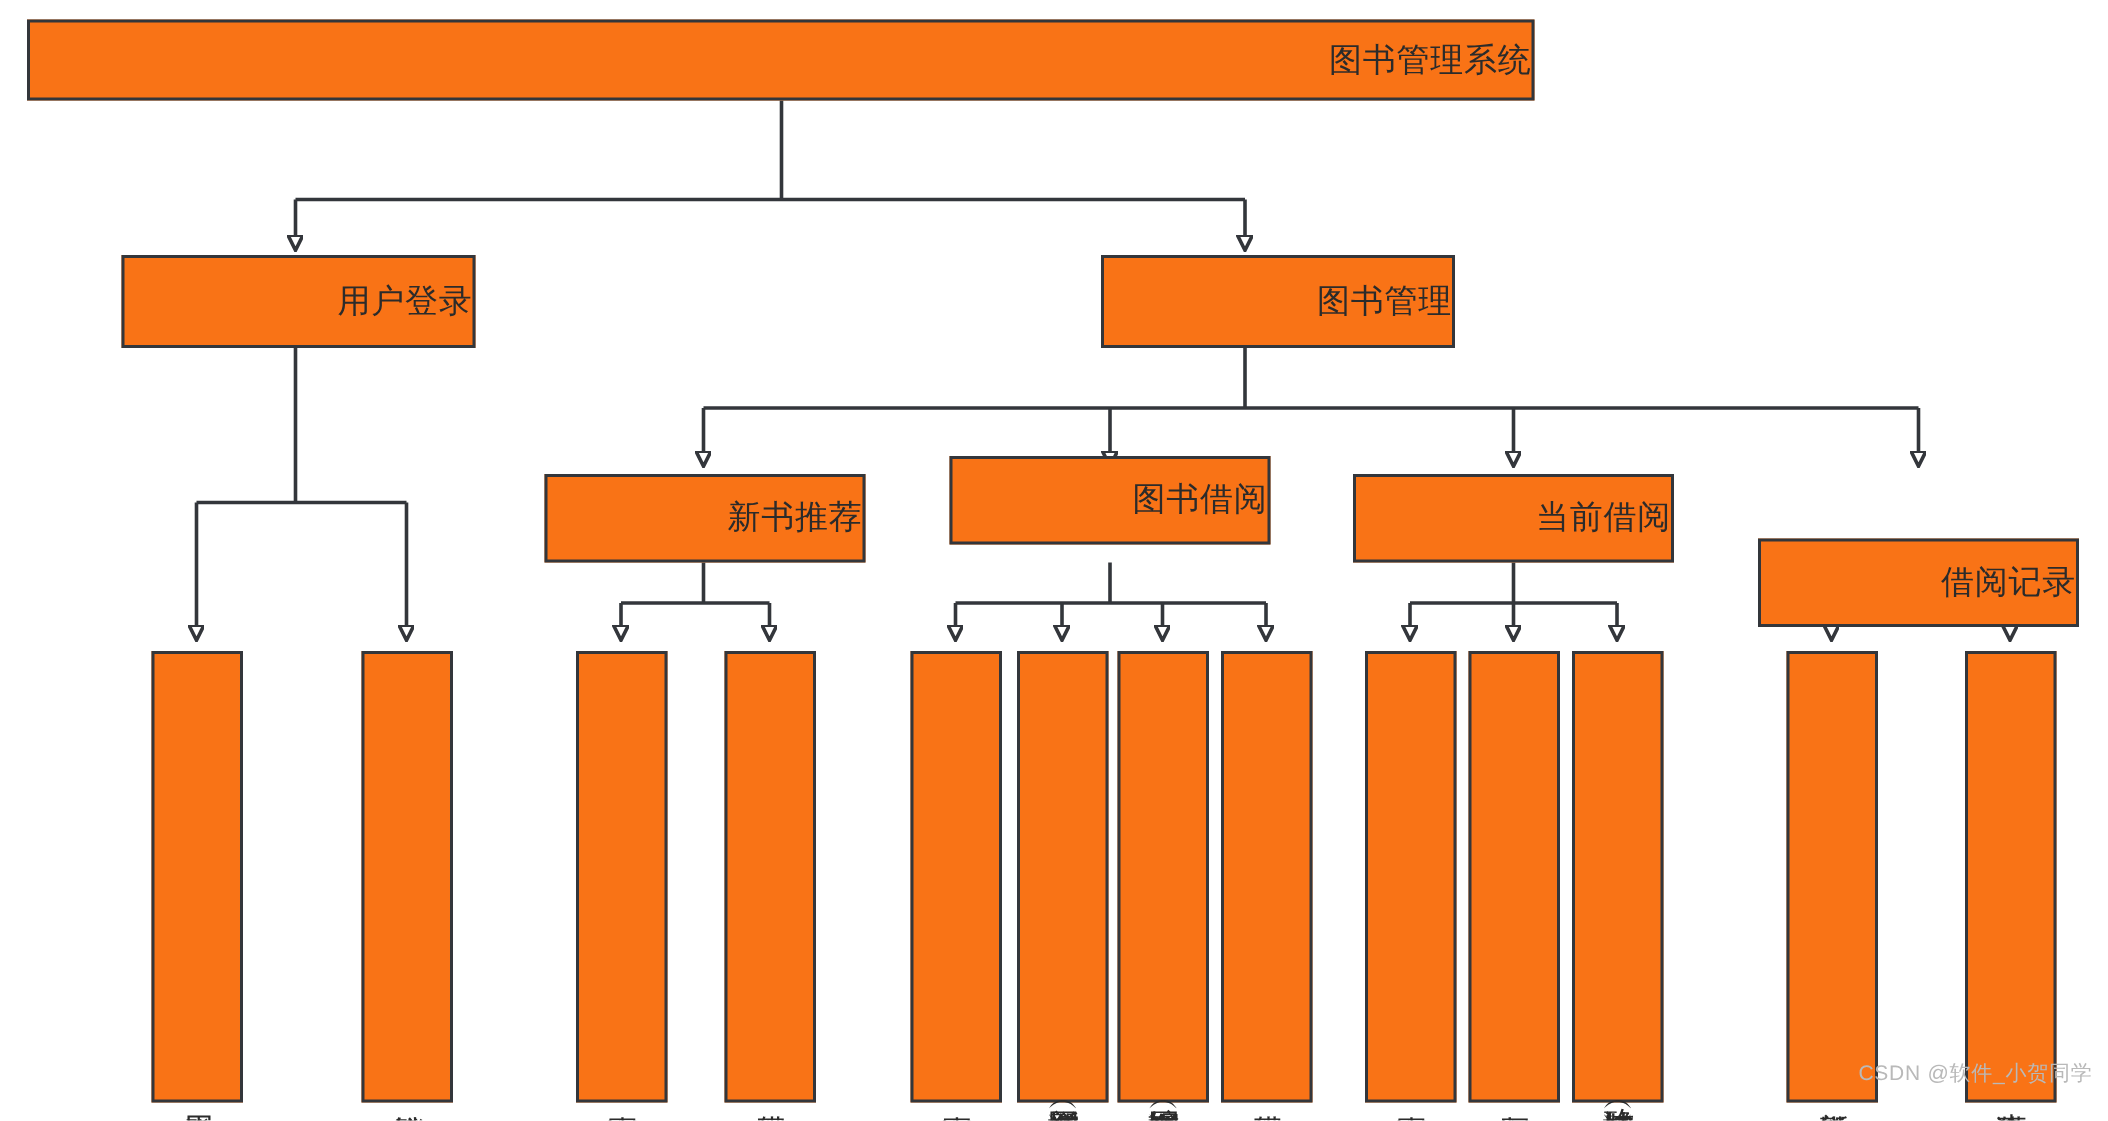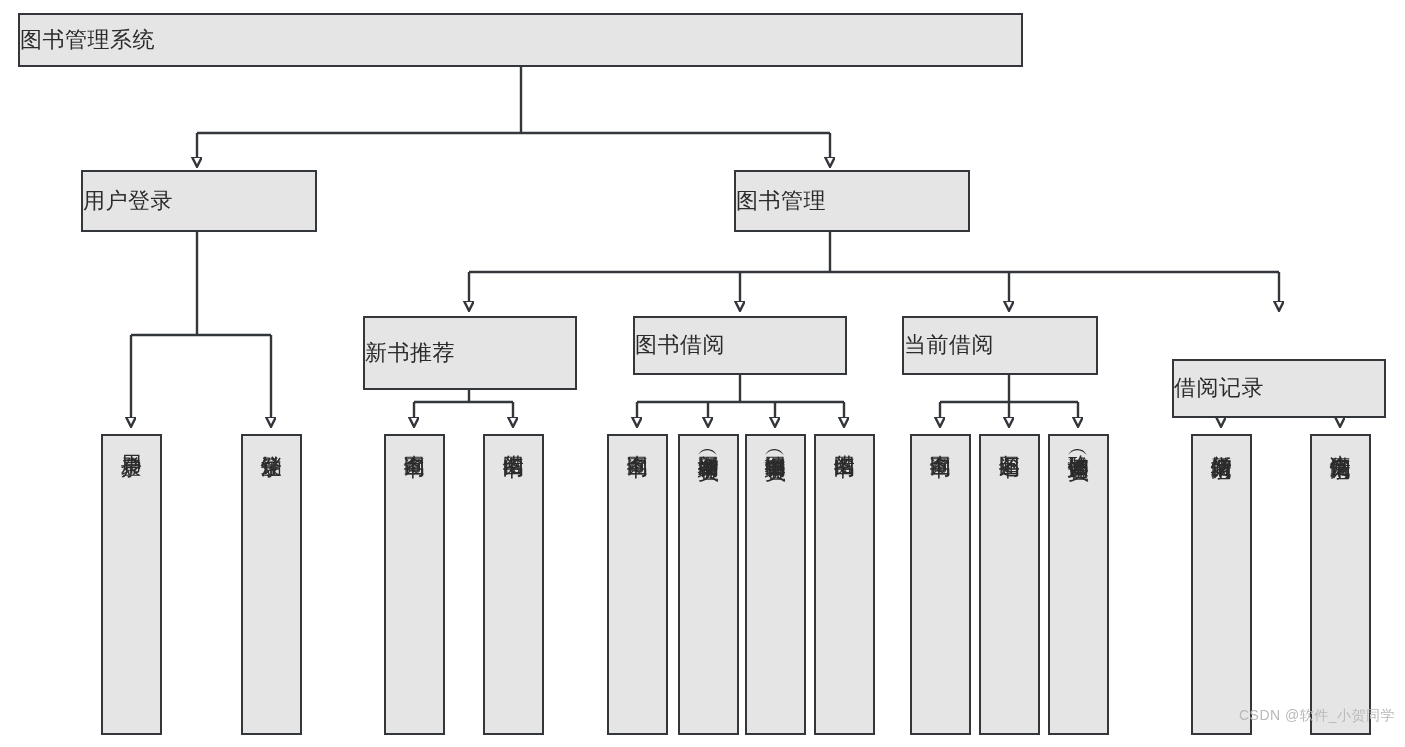--- a/index.html
+++ b/index.html
@@ -14,24 +14,24 @@
     position: relative;
     width: 1405px;
     height: 747px;
     background: #ffffff;
     overflow: hidden;
   }
   .node {
     position: absolute;
     box-sizing: border-box;
     border: 2px solid #33363b;
-    background: #e5e5e5;
+    background: #f97316;
     display: flex;
     align-items: center;
-    justify-content: flex-start;
+    justify-content: flex-end;
     color: #2b2b2b;
     line-height: 1.02;
   }
   .node.horiz {
     font-size: 22px;
     letter-spacing: 0.5px;
   }
   .node.vert {
     writing-mode: vertical-rl;
     text-orientation: upright;
@@ -130,27 +130,27 @@
     <span class="lbl">图书管理系统</span>
   </div>
 
   <div class="node horiz" style="left:81px; top:170px; width:236px; height:62px;">
     <span class="lbl">用户登录</span>
   </div>
   <div class="node horiz" style="left:734px; top:170px; width:236px; height:62px;">
     <span class="lbl">图书管理</span>
   </div>
 
-  <div class="node horiz" style="left:363px; top:316px; width:214px; height:74px;">
+  <div class="node horiz" style="left:363px; top:316px; width:214px; height:59px;">
     <span class="lbl">新书推荐</span>
   </div>
-  <div class="node horiz" style="left:633px; top:316px; width:214px; height:59px;">
+  <div class="node horiz" style="left:633px; top:304px; width:214px; height:59px;">
     <span class="lbl">图书借阅</span>
   </div>
-  <div class="node horiz" style="left:902px; top:316px; width:196px; height:59px;">
+  <div class="node horiz" style="left:902px; top:316px; width:214px; height:59px;">
     <span class="lbl">当前借阅</span>
   </div>
   <div class="node horiz" style="left:1172px; top:316px; width:214px; height:59px;margin-top:43px;">
     <span class="lbl">借阅记录</span>
   </div>
 
   <div class="node vert" style="left:101px; top:434px; width:61px; height:301px;">
     <span class="lbl">用户登录</span>
   </div>
   <div class="node vert" style="left:241px; top:434px; width:61px; height:301px;">

